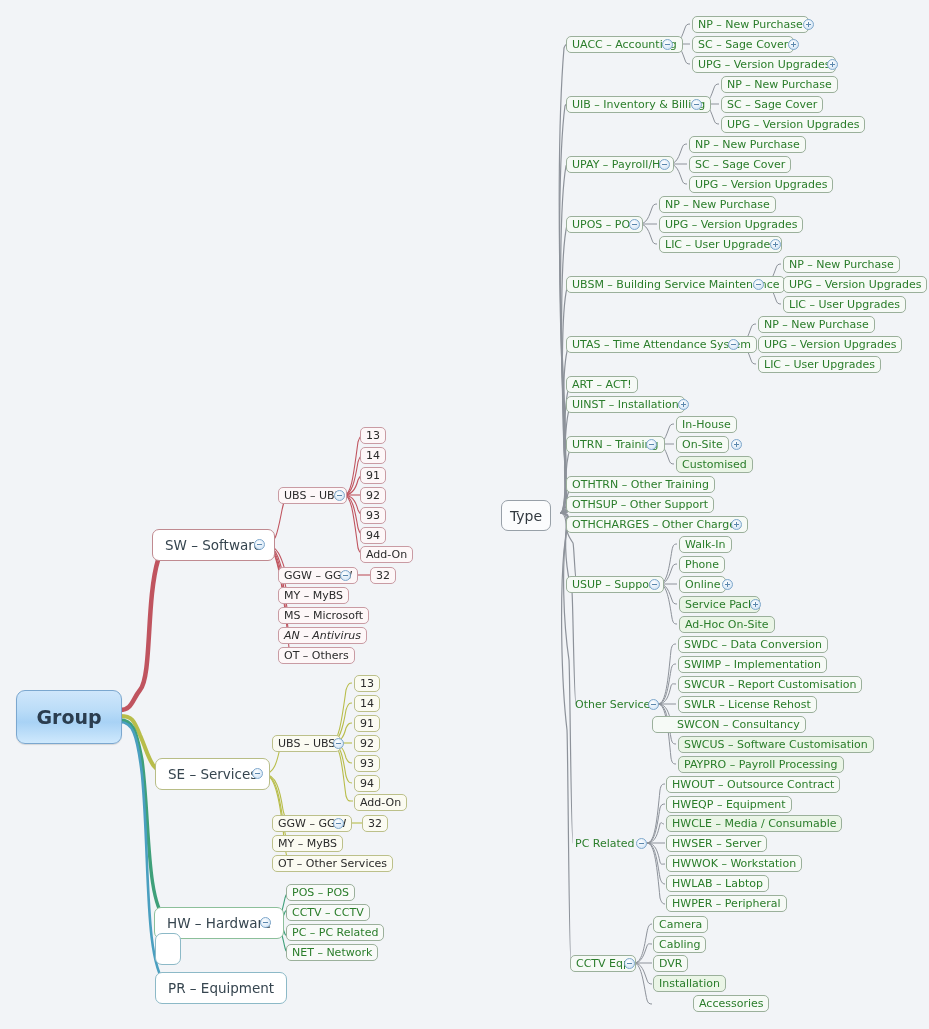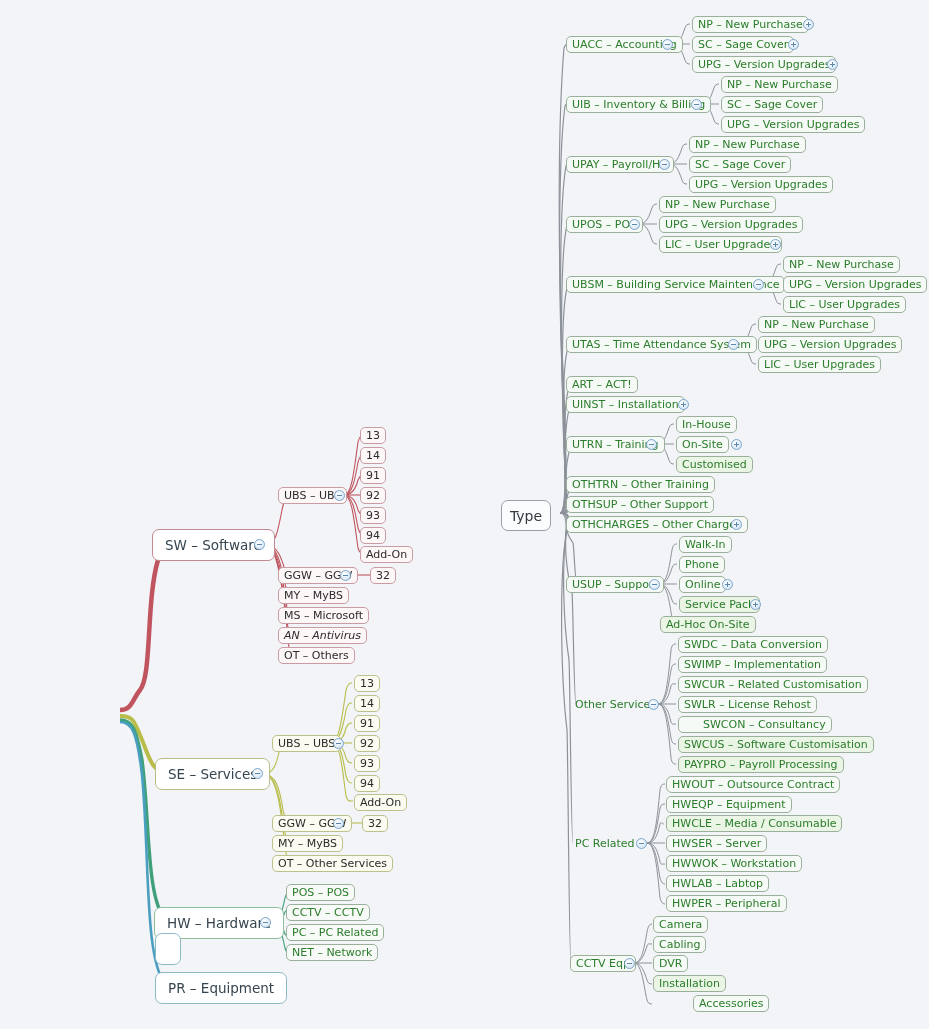--- a/index.html
+++ b/index.html
@@ -232,20 +232,23 @@
 
     <g stroke="#8d929a" stroke-width="1" fill="none">
       <path d="M634,963 C642,963 644,948 647,932 C648,927 649,924 652,924"></path>
       <path d="M634,963 C642,963 644,954 647,946 C648,943 649,944 652,944"></path>
       <path d="M634,963 L652,963"></path>
       <path d="M634,963 C642,963 644,972 647,980 C648,983 649,984 652,984"></path>
       <path d="M634,963 C642,963 644,988 647,1000 C648,1003 649,1004 652,1004"></path>
     </g>
   </svg>
 
+  <div id="root-group">
+    <span>Group</span>
+  </div>
   <div id="root-type">
     <span>Type</span>
   </div>
 
   <div class="node big sw" style="left:152px;top:529px;">
     <span>SW – Software</span>
   </div>
   <div class="toggle" style="left:254px;top:539px;"></div>
 
   <div class="node pink" style="left:278px;top:487px;">
@@ -500,55 +503,55 @@
       <span>Phone</span>
     </div>
   <div class="node green" style="left:679px;top:576px;">
       <span>Online</span>
     </div>
   <div class="toggle plus" style="left:722px;top:579px;"></div>
   <div class="node greenhi" style="left:679px;top:596px;">
       <span>Service Pack</span>
     </div>
   <div class="toggle plus" style="left:750px;top:599px;"></div>
-  <div class="node greenhi" style="left:660px;top:616px;">
+  <div class="node greenhi" style="left:679px;top:616px;">
       <span>Ad-Hoc On-Site</span>
     </div>
 
   <div class="node green noborder" style="left:570px;top:696px;">
       <span>Other Services</span>
     </div>
   <div class="toggle" style="left:648px;top:699px;"></div>
   <div class="node green" style="left:678px;top:636px;">
       <span>SWDC – Data Conversion</span>
     </div>
   <div class="node green" style="left:678px;top:656px;">
       <span>SWIMP – Implementation</span>
     </div>
   <div class="node green" style="left:678px;top:676px;">
-      <span>SWCUR – Related Customisation</span>
+      <span>SWCUR – Report Customisation</span>
     </div>
   <div class="node green" style="left:678px;top:696px;">
       <span>SWLR – License Rehost</span>
     </div>
-  <div class="node green" style="left:678px;top:716px;padding-left:24px;">
+  <div class="node green" style="left:652px;top:716px;padding-left:24px;">
       <span>SWCON – Consultancy</span>
     </div>
   <div class="node greenhi" style="left:678px;top:736px;">
       <span>SWCUS – Software Customisation</span>
     </div>
   <div class="node greenhi" style="left:678px;top:756px;">
       <span>PAYPRO – Payroll Processing</span>
     </div>
 
   <div class="node green noborder" style="left:570px;top:835px;">
       <span>PC Related</span>
     </div>
   <div class="toggle" style="left:636px;top:838px;"></div>
-  <div class="node green" style="left:666px;top:776px;border-radius:6px;">
+  <div class="node green" style="left:666px;top:776px;">
       <span>HWOUT – Outsource Contract</span>
     </div>
   <div class="node green" style="left:666px;top:796px;">
       <span>HWEQP – Equipment</span>
     </div>
   <div class="node greenhi" style="left:666px;top:815px;">
       <span>HWCLE – Media / Consumable</span>
     </div>
   <div class="node green" style="left:666px;top:835px;">
       <span>HWSER – Server</span>

